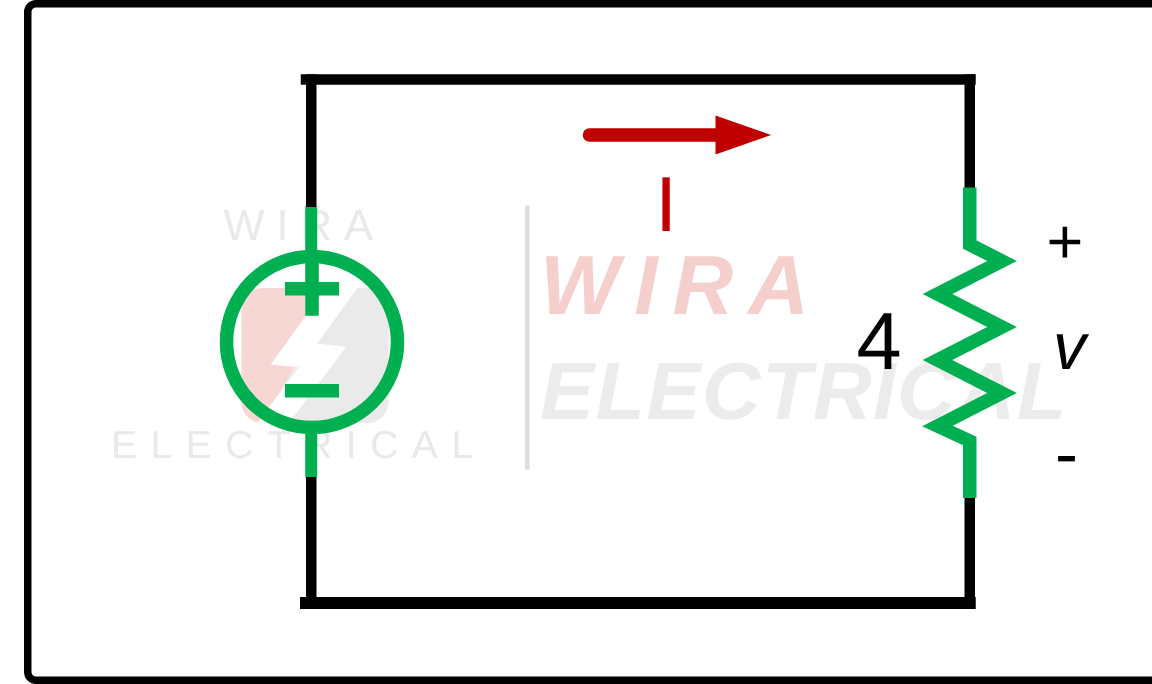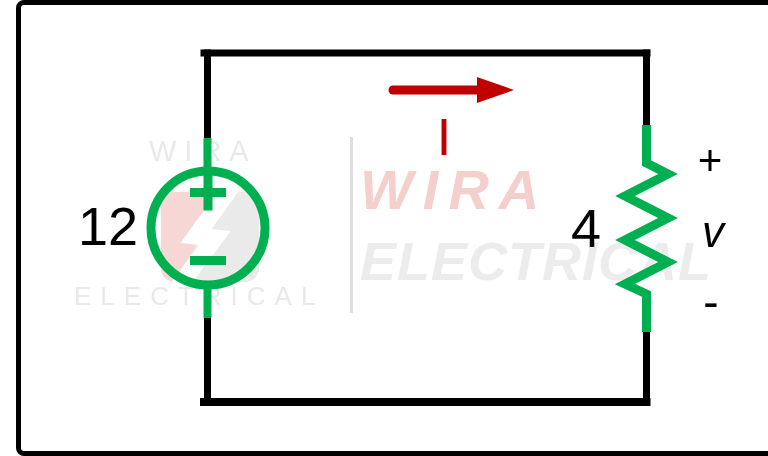--- a/index.html
+++ b/index.html
@@ -104,21 +104,20 @@
     </g>
 
     <polyline points="630.5,125 630.5,163 652,174 609,196 652,218 609,240 652,262 609,284 630.5,294 630.5,332" fill="none" stroke="#00b050" stroke-width="9" stroke-linejoin="miter"></polyline>
 
     <g>
       <path d="M377,90 H463" stroke="#c00000" stroke-width="9" stroke-linecap="round" fill="none"></path>
       <polygon points="461,77 461,103 498,90" fill="#c00000"></polygon>
     </g>
   </svg>
 
-  <div class="lbl lbl-source">12</div>
   <div class="lbl lbl-resistor">4</div>
   <div class="lbl lbl-current">I</div>
   <div class="lbl lbl-vplus">+</div>
   <div class="lbl lbl-v">v</div>
   <div class="lbl lbl-vminus">-</div>
 
   <div class="frame"></div>
 </div>
 
 </body></html>

